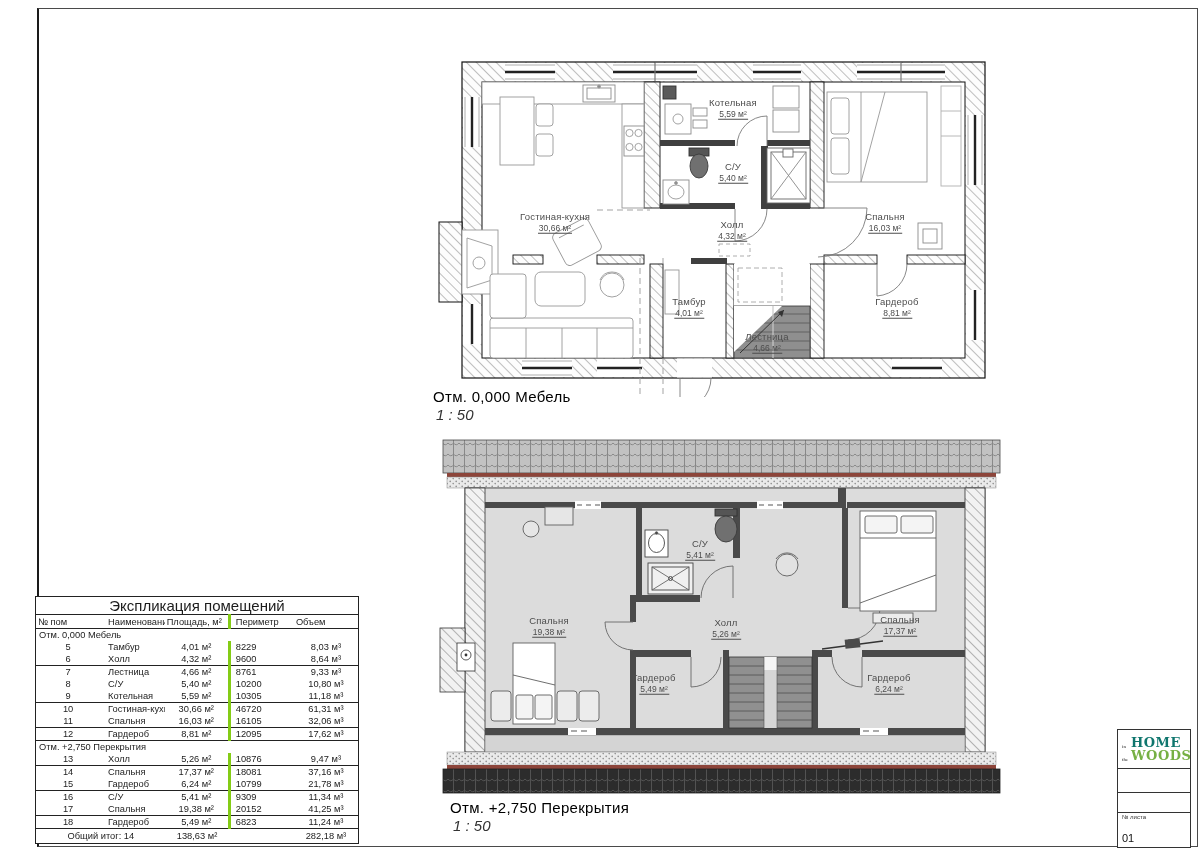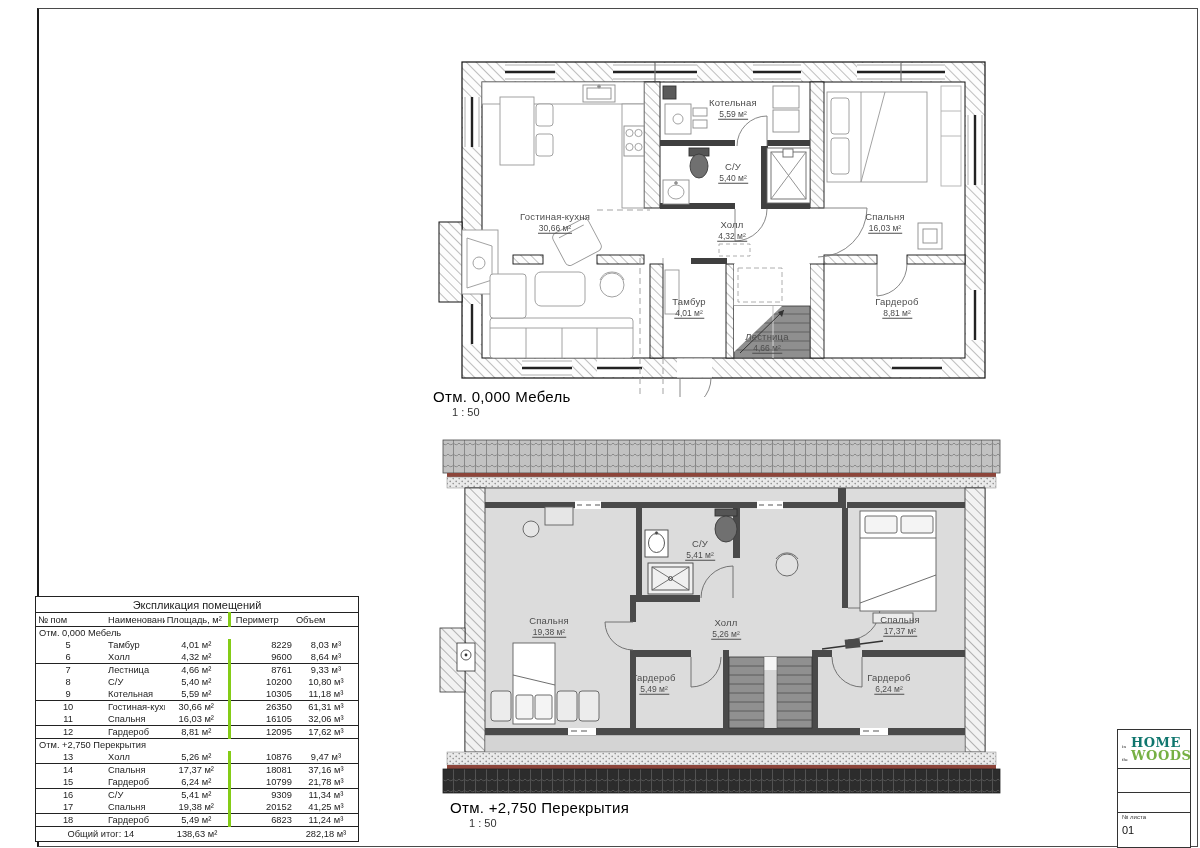--- a/index.html
+++ b/index.html
@@ -11,54 +11,54 @@
   .plan-ground{left:437px;top:52px;width:553px;height:345px;}
   .plan-attic{left:437px;top:435px;width:570px;height:360px;}
   .plan svg{position:absolute;left:0;top:0;}
   .rlabel{position:absolute;transform:translate(-50%,-50%);text-align:center;
           color:#4d4d4d;line-height:1.25;white-space:nowrap;pointer-events:none;}
   .rlabel .rname{font-size:9.5px;letter-spacing:.2px;}
   .rlabel .rarea{font-size:8.5px;}
   .rlabel .rarea span{border-bottom:1px solid #4d4d4d;padding:0 1px 0px 1px;}
   .plan-title{position:absolute;color:#000;}
   .plan-title .pt-main{font-size:15px;letter-spacing:.3px;}
-  .plan-title .pt-scale{font-size:11px;color:#333;margin-top:1px;margin-left:19px;}
+  .plan-title .pt-scale{font-size:15px;color:#333;margin-top:1px;margin-left:3px;font-style:italic;}
   .title-ground{left:433px;top:388px;}
   .title-attic{left:450px;top:799px;}
   
   .expl{position:absolute;left:35px;top:596px;width:324px;border-collapse:collapse;
         table-layout:fixed;font-size:9.3px;color:#1c1c1c;border:1.2px solid #222;background:#fff;}
   .expl td{height:12px;padding:0 2px;overflow:hidden;white-space:nowrap;}
-  .expl .t-title td{text-align:center;font-size:11px;height:15px;border-bottom:1px solid #222;}
+  .expl .t-title td{text-align:center;font-size:15px;height:15px;border-bottom:1px solid #222;}
   .expl .t-head td{text-align:left;border-bottom:1px solid #222;height:13px;}
   .expl .t-sec td{text-align:left;padding-left:3px;}
   .expl .c0{width:38px;text-align:center;}
   .expl .c1{width:96px;text-align:left;padding-left:8px;}
   .expl .c2{width:58px;text-align:center;}
-  .expl .c3{width:50px;text-align:right;padding-left:5px;}
+  .expl .c3{width:50px;text-align:left;padding-left:5px;}
   .expl .c4{width:78px;text-align:center;}
   .expl .t-head .c3,.expl .t-row .c3{border-left:3px solid #84cc16;}
   .expl .gend td{border-bottom:1px solid #222;}
   .expl .t-total td{height:14px;}
   .expl .t-total .tl{text-align:center;padding-left:3px;}
   
   .tblock{position:absolute;left:1117px;top:729px;width:72px;height:117px;
           border:1px solid #333;background:#fff;}
   .tb-cell{border-bottom:1px solid #333;box-sizing:border-box;}
   .tb-logo{height:39px;display:flex;flex-direction:column;justify-content:center;
            align-items:flex-start;padding-left:4px;}
   .lg-row{display:flex;align-items:flex-end;line-height:1;}
   .lg-sm{font-family:"Liberation Serif",serif;font-size:5px;width:9px;color:#222;}
   .lg-big{font-family:"DejaVu Serif","Liberation Serif",serif;font-weight:bold;
           font-size:13px;letter-spacing:.5px;color:#0f766e;}
   .tb-e1{height:24px;}
   .tb-e2{height:20px;}
   .tb-num{height:32px;border-bottom:none;padding:1px 0 0 4px;}
   .tb-numlabel{font-size:6px;color:#333;}
-  .tb-numval{font-size:11px;color:#111;margin-top:4px;}
+  .tb-numval{font-size:11px;color:#111;margin-top:12px;}
 </style>
 </head>
 <body>
 
 <div class="sheet">
   <div class="frame"></div>
 
   <div class="plan plan-ground">
     <svg viewBox="0 0 553 345" width="553" height="345">
       <defs>
@@ -561,21 +561,21 @@
           <td class="c0">9</td>
           <td class="c1">Котельная</td>
           <td class="c2">5,59 м²</td>
           <td class="c3">10305</td>
           <td class="c4">11,18 м³</td>
         </tr>
         <tr class="t-row">
           <td class="c0">10</td>
           <td class="c1">Гостиная-кухня</td>
           <td class="c2">30,66 м²</td>
-          <td class="c3">26350</td>
+          <td class="c3">46720</td>
           <td class="c4">61,31 м³</td>
         </tr>
         <tr class="t-row gend">
           <td class="c0">11</td>
           <td class="c1">Спальня</td>
           <td class="c2">16,03 м²</td>
           <td class="c3">16105</td>
           <td class="c4">32,06 м³</td>
         </tr>
         <tr class="t-row gend">

